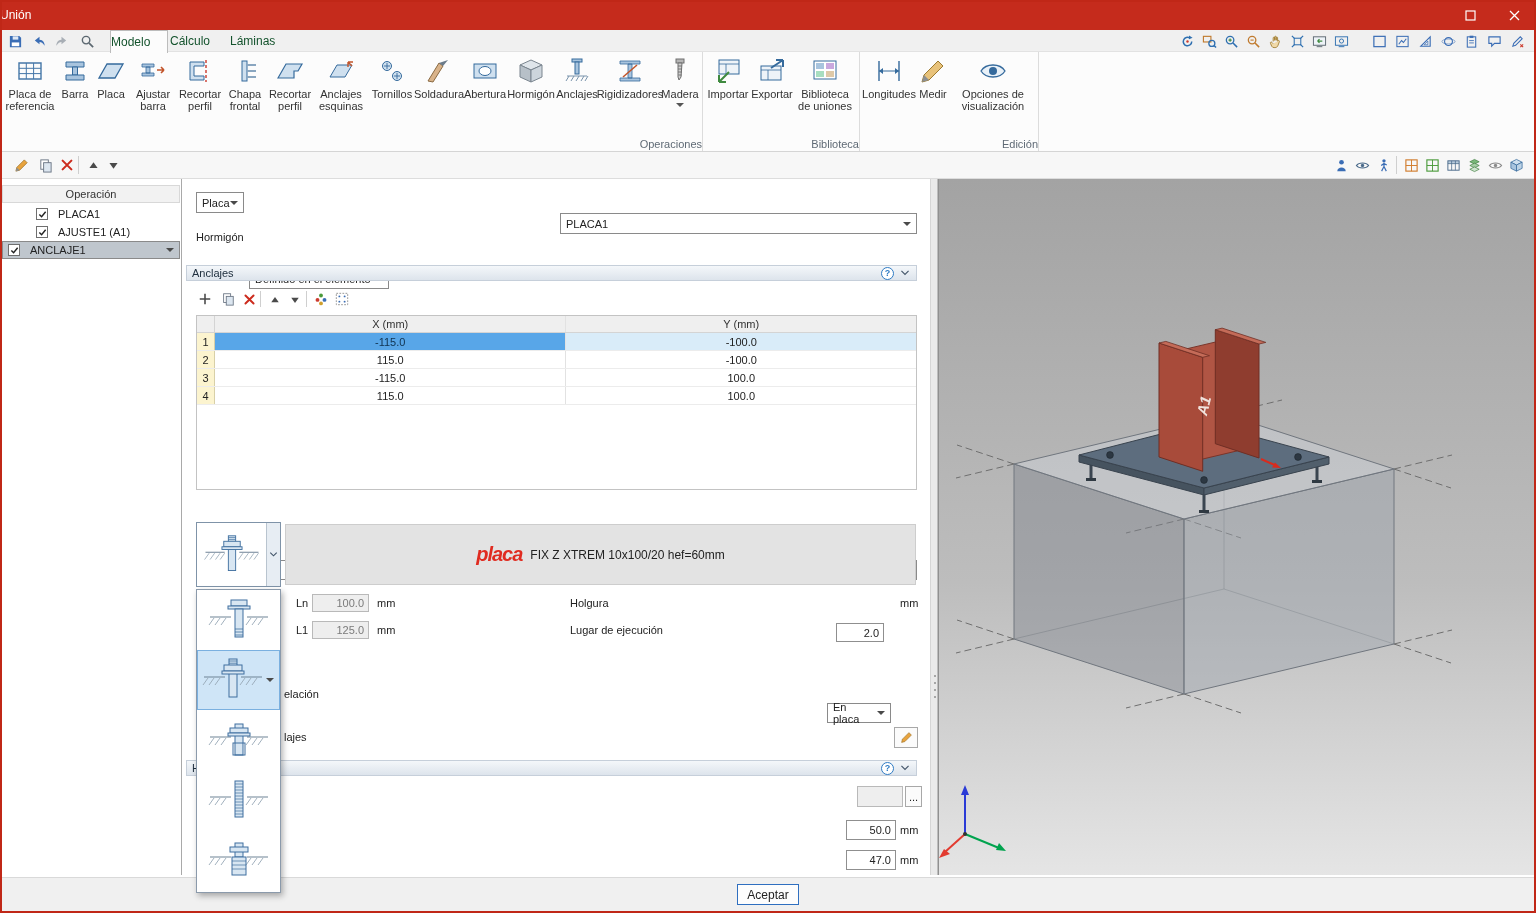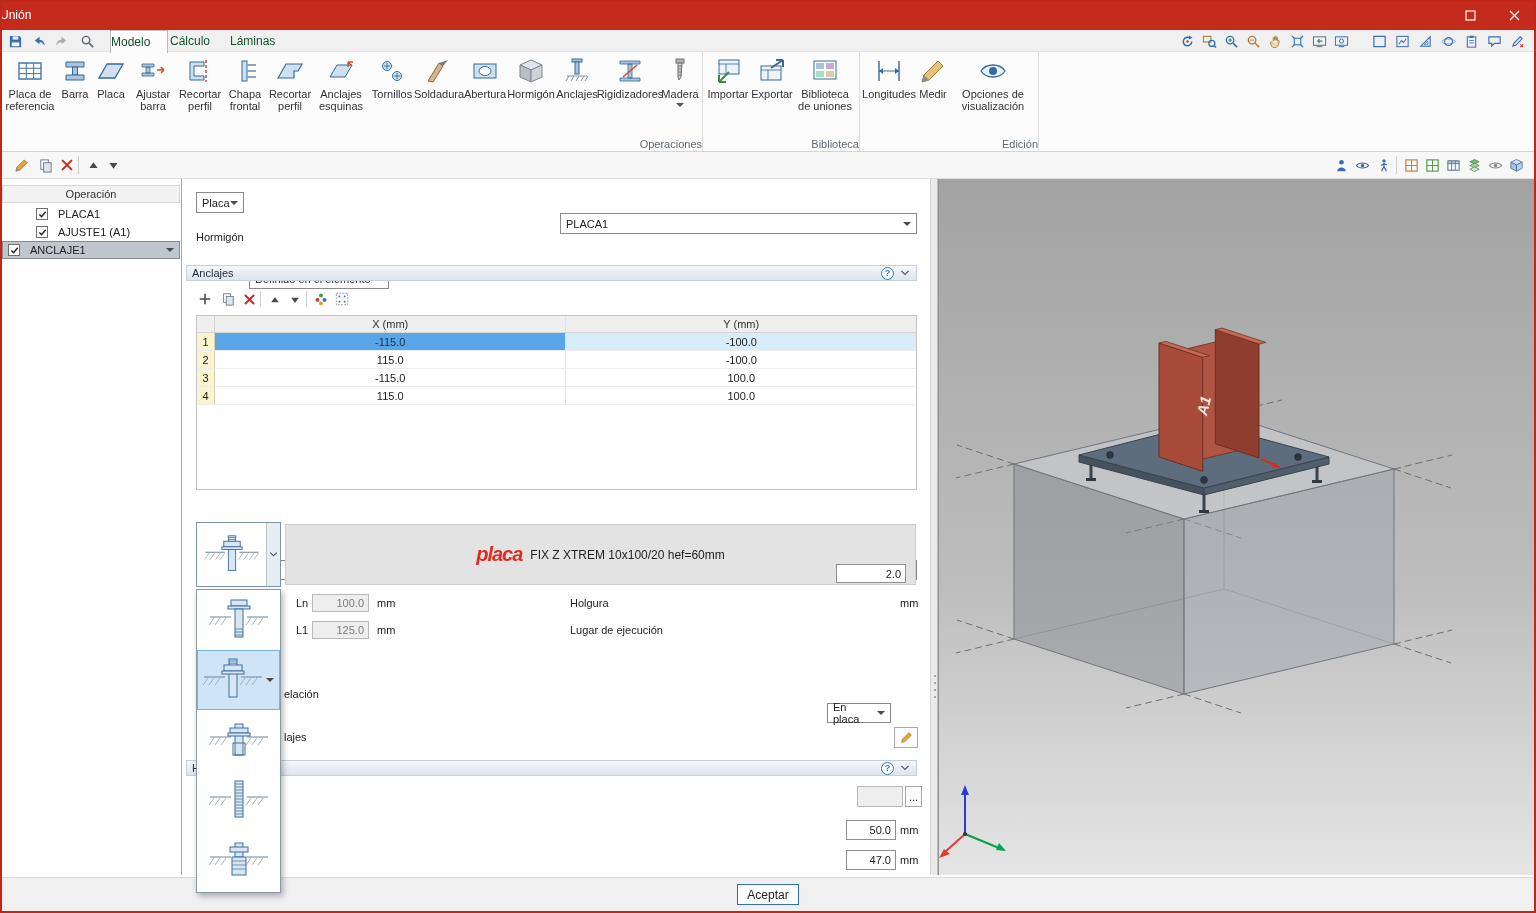--- a/index.html
+++ b/index.html
@@ -761,21 +761,21 @@
 
 <div class="banner">
   <span class="spit">placa</span>
   <span class="prod">FIX Z XTREM 10x100/20 hef=60mm</span>
 </div>
 
 <div class="lbl" style="left:296px;top:597px">Ln</div>
 <div class="inp dis abs" style="left:312px;top:594px;width:57px;height:18px">100.0</div>
 <div class="lbl" style="left:377px;top:597px">mm</div>
 <div class="lbl" style="left:570px;top:597px">Holgura</div>
-<div class="inp abs" style="left:836px;top:564px;width:70px;height:19px">2.0</div>
+<div class="inp abs" style="left:836px;top:623px;width:48px;height:19px">2.0</div>
 <div class="lbl" style="left:900px;top:597px">mm</div>
 <div class="lbl" style="left:296px;top:624px">L1</div>
 <div class="inp dis abs" style="left:312px;top:621px;width:57px;height:18px">125.0</div>
 <div class="lbl" style="left:377px;top:624px">mm</div>
 <div class="lbl" style="left:570px;top:624px">Lugar de ejecución</div>
 <div class="sel abs" style="left:827px;top:620px;width:64px;height:20px">
     <span>En placa</span>
   </div>
 
 <div class="frag" style="left:284px;top:688px">elación</div>

